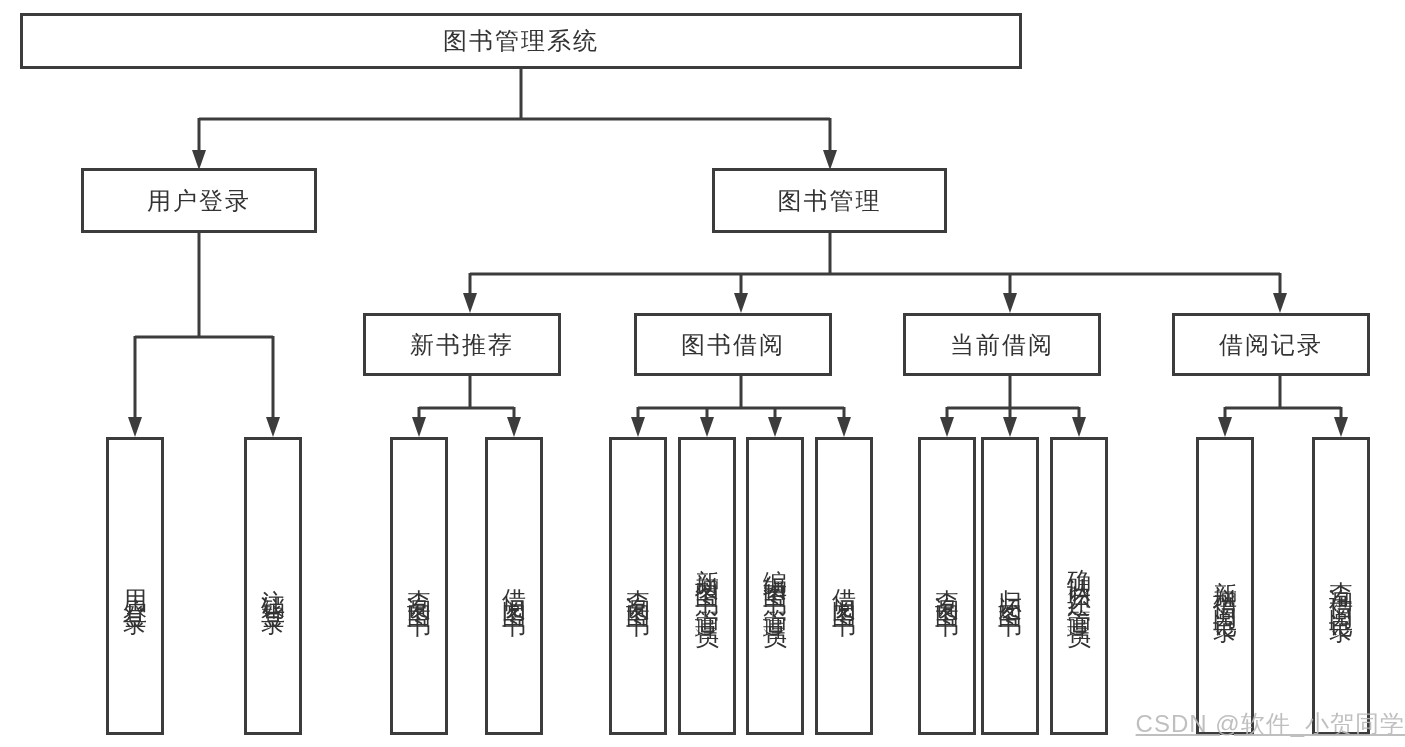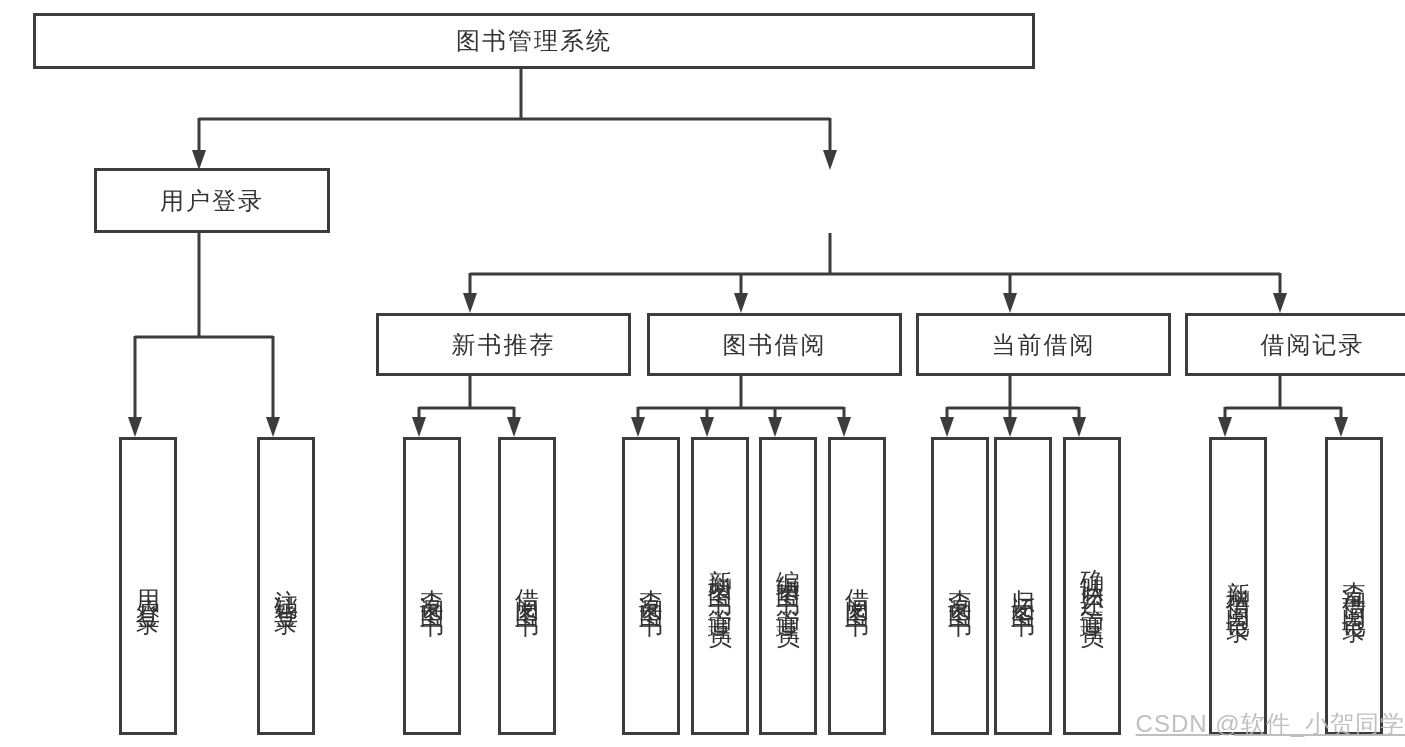--- a/index.html
+++ b/index.html
@@ -34,34 +34,33 @@
     position: absolute;
     z-index: 2;
     border: 3px solid var(--line);
     background: var(--background);
     color: var(--text);
     display: flex;
     align-items: center;
     justify-content: center;
     font-size: 24px;
     text-align: center;
-    margin-left: 13px;
   }
   .node.h { letter-spacing: 2px; }
   .node.v {
     writing-mode: vertical-rl;
     text-orientation: mixed;
     letter-spacing: 8px;
     line-height: 1;
     font-size: 24px;
   }
   
   .root-box  { left: 20px;  top: 13px;  width: 1002px; height: 56px; }
   .lvl2      { top: 168px; height: 65px; }
-  .lvl3      { top: 313px; height: 63px; width: 255px; }
+  .lvl3      { top: 313px; height: 63px; width: 198px; }
   .leaf      { top: 437px; height: 298px; width: 58px; }
   .watermark {
     position: absolute;
     z-index: 3;
     right: 0;
     bottom: 7px;
     font-size: 24px;
     letter-spacing: 1px;
     color: var(--watermark-text);
     opacity: 0.9;
@@ -106,20 +105,21 @@
     <polygon points="1072,417 1086,417 1079,437"></polygon>
 
     <path d="M1280 376 V408 M1225 408 H1341 M1225 407 V425 M1341 407 V425"></path>
     <polygon points="1218,417 1232,417 1225,437"></polygon>
     <polygon points="1334,417 1348,417 1341,437"></polygon>
   </svg>
 
   <div class="node h root-box">图书管理系统</div>
 
   <div class="node h lvl2" style="left:81px; width:236px;">用户登录</div>
+  <div class="node h lvl2" style="left:712px; width:235px;">图书管理</div>
 
   <div class="node h lvl3" style="left:363px;">新书推荐</div>
   <div class="node h lvl3" style="left:903px;">当前借阅</div>
   <div class="node h lvl3" style="left:634px;">图书借阅</div>
   <div class="node h lvl3" style="left:1172px;">借阅记录</div>
 
   <div class="node v leaf" style="left:106px;">用户登录</div>
   <div class="node v leaf" style="left:244px;">注销登录</div>
 
   <div class="node v leaf" style="left:390px;">查询图书</div>

